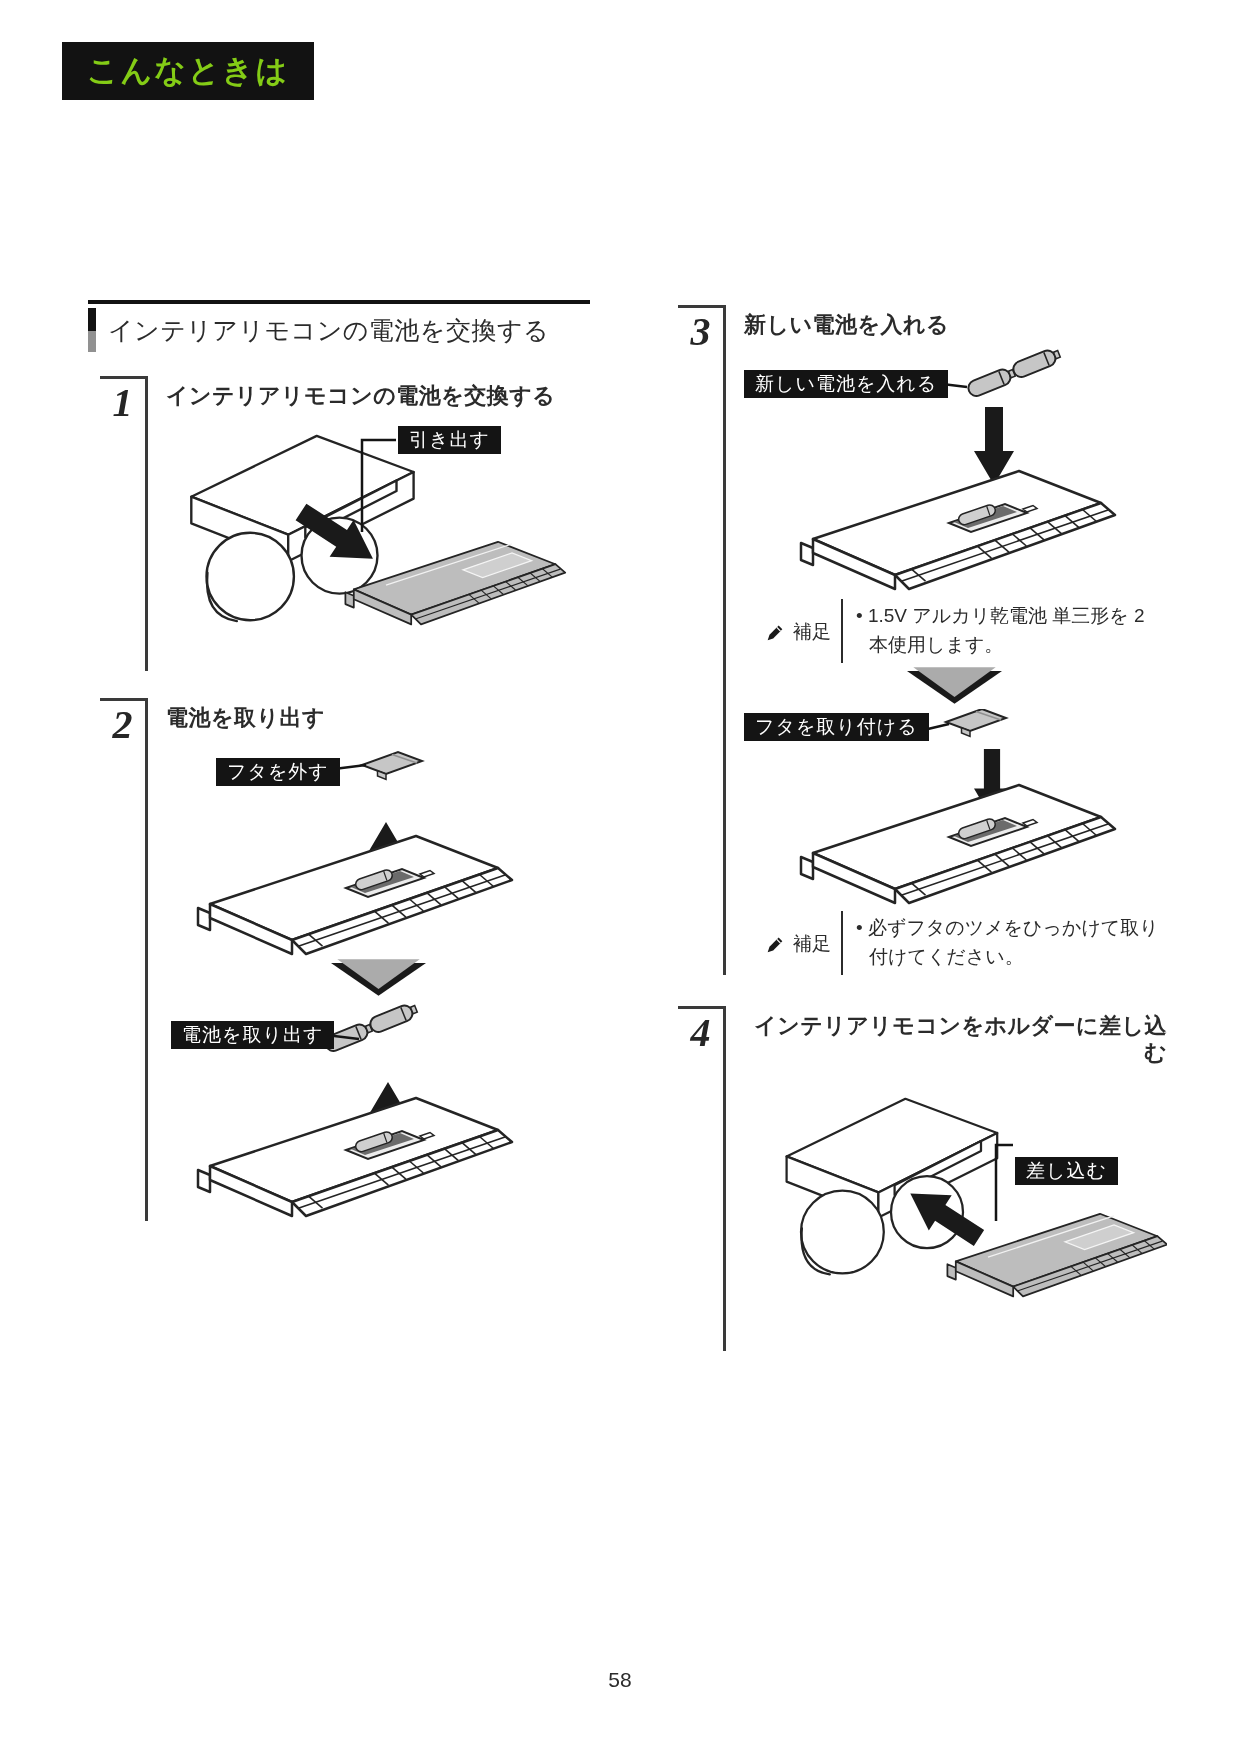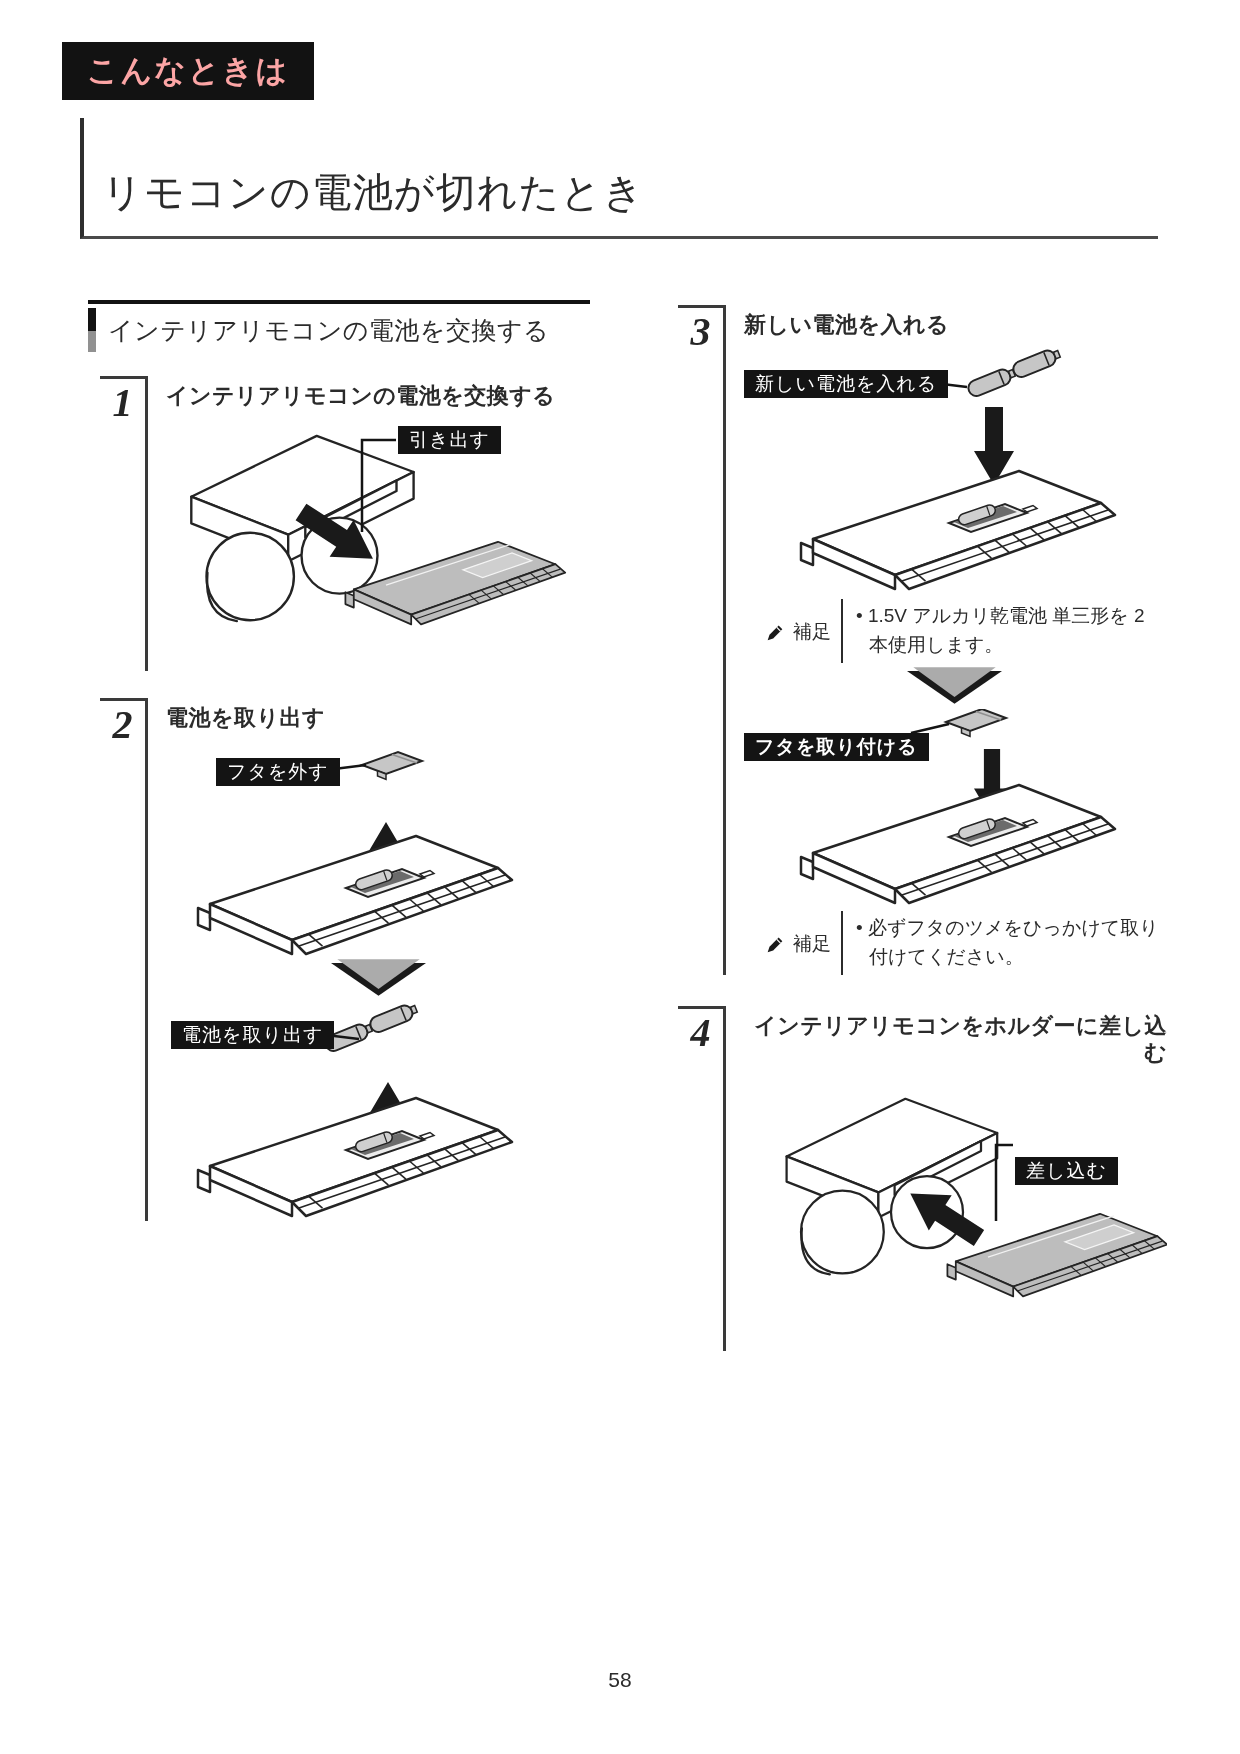--- a/index.html
+++ b/index.html
@@ -7,21 +7,21 @@
   body {
     width:1240px; height:1754px; position:relative;
     font-family:"Liberation Sans", sans-serif;
     color:#2b2b2b;
   }
   .page { position:absolute; inset:0; overflow:hidden; }
 
   
   .badge {
     position:absolute; left:62px; top:42px; width:252px; height:58px;
-    background:#121212; color:#fca5a5;
+    background:#121212; color:#84cc16;
     font-size:31px; font-weight:bold; letter-spacing:2px;
     display:flex; align-items:center; justify-content:center;
   }
   .title-block {
     position:absolute; left:80px; top:118px; width:1078px; height:121px;
     border-left:4px solid #2e2e2e; border-bottom:3px solid #4a4a4a;
     display:flex; align-items:flex-end; padding:0 0 16px 18px;
   }
   .page-title { font-size:40px; font-weight:normal; letter-spacing:1px; }
 
@@ -159,23 +159,20 @@
     </g>
   </defs>
 </svg>
 
 <div class="page">
 
   <div class="badge">
     <span>こんなときは</span>
   </div>
 
-  <div class="title-block">
-    <h1 class="page-title">リモコンの電池が切れたとき</h1>
-  </div>
 
   <div class="col-left">
 
     <div class="section-head">
       <div class="section-bar"></div>
       <div class="section-title">インテリアリモコンの電池を交換する</div>
     </div>
 
     <div class="step indent">
       <div class="step-num">1</div>
@@ -274,21 +271,21 @@
 
         <div class="ill" style="height:196px;">
           <svg width="420" height="196" viewBox="0 0 420 196">
             <use href="#sym-cover" transform="translate(202,0)"></use>
             <use href="#sym-arrow" transform="translate(248,40) rotate(90) scale(0.9)"></use>
             <g transform="translate(55,72)">
               <use href="#sym-remote-w"></use>
             </g>
             <line class="lead" x1="167" y1="24" x2="205" y2="15"></line>
           </svg>
-          <div class="callout" style="left:0px; top:24px;font-weight:bold;">フタを取り付ける</div>
+          <div class="callout" style="left:0px; top:4px;">フタを取り付ける</div>
         </div>
 
         <div class="note" style="height:64px; margin-top:6px;">
           <svg class="pencil" width="22" height="22" viewBox="0 0 24 24">
             <path d="M6,15 L16,5 L20,9 L10,19 L4,21 Z" fill="#1a1a1a"></path>
             <line x1="14" y1="7" x2="18" y2="11" stroke="#ffffff" stroke-width="1.4"></line>
           </svg>
           <span class="note-label">補足</span>
           <span class="note-rule"></span>
           <span class="note-text">• 必ずフタのツメをひっかけて取り付けてください。</span>

